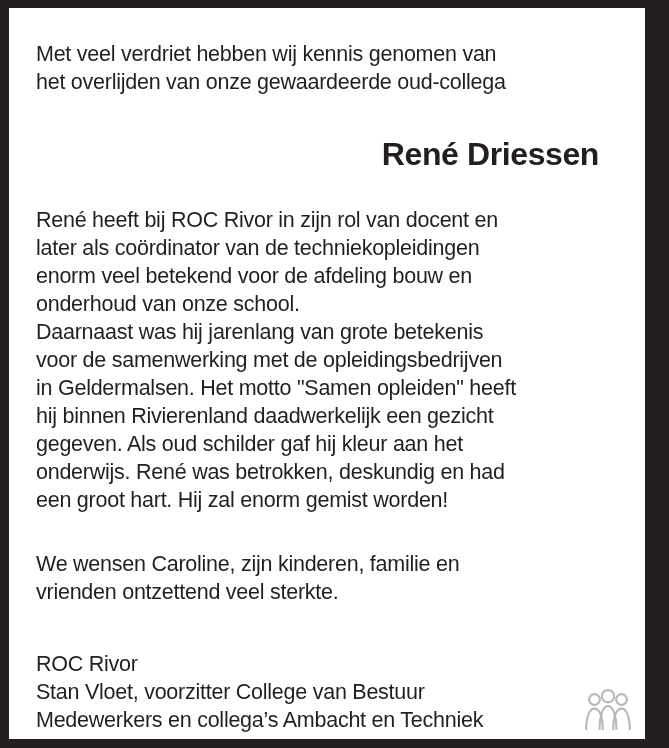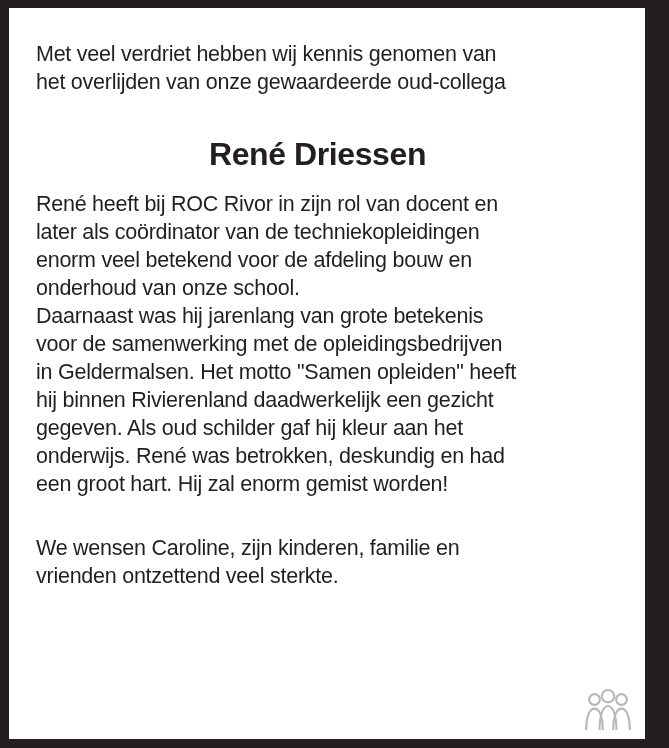--- a/index.html
+++ b/index.html
@@ -26,27 +26,27 @@
   }
   .para {
     font-size:21.5px;
     line-height:28px;
     letter-spacing:-0.25px;
     white-space:pre-line;
     font-weight:400;
   }
   #intro { margin-bottom:0; }
   #deceased-name {
-    text-align:center;
+    text-align:right;
     font-size:32px;
     line-height:40px;
     font-weight:700;
     letter-spacing:-0.4px;
     margin-top:38px;
-    margin-bottom:16px;
+    margin-bottom:32px;
     padding-right:22px;
   }
   #tribute { margin-bottom:36px; }
   #condolence { margin-bottom:44px; }
   #signature {
     font-size:21.5px;
     line-height:28px;
     letter-spacing:-0.25px;
     white-space:pre-line;
   }
@@ -78,20 +78,23 @@
 voor de samenwerking met de opleidingsbedrijven
 in Geldermalsen. Het motto "Samen opleiden" heeft
 hij binnen Rivierenland daadwerkelijk een gezicht
 gegeven. Als oud schilder gaf hij kleur aan het
 onderwijs. René was betrokken, deskundig en had
 een groot hart. Hij zal enorm gemist worden!</div>
 
       <div class="para" id="condolence">We wensen Caroline, zijn kinderen, familie en
 vrienden ontzettend veel sterkte.</div>
 
+      <div id="signature">ROC Rivor
+Stan Vloet, voorzitter College van Bestuur
+Medewerkers en collega’s Ambacht en Techniek</div>
 
     </div>
 
     <svg id="people-icon" viewBox="0 0 48 46" fill="none" stroke="#b8b8b8" stroke-width="2.1">
       <circle cx="10.5" cy="12.5" r="5.4"></circle>
       <circle cx="24" cy="9.2" r="6.2"></circle>
       <circle cx="37.5" cy="12.5" r="5.4"></circle>
       <path d="M2.2 43 C2.2 28.5 6.0 21.6 10.5 21.6 C15.0 21.6 18.8 28.5 18.8 43"></path>
       <path d="M15.6 43 C15.6 27.0 19.4 19.0 24 19.0 C28.6 19.0 32.4 27.0 32.4 43"></path>
       <path d="M29.2 43 C29.2 28.5 33.0 21.6 37.5 21.6 C42.0 21.6 45.8 28.5 45.8 43"></path>

